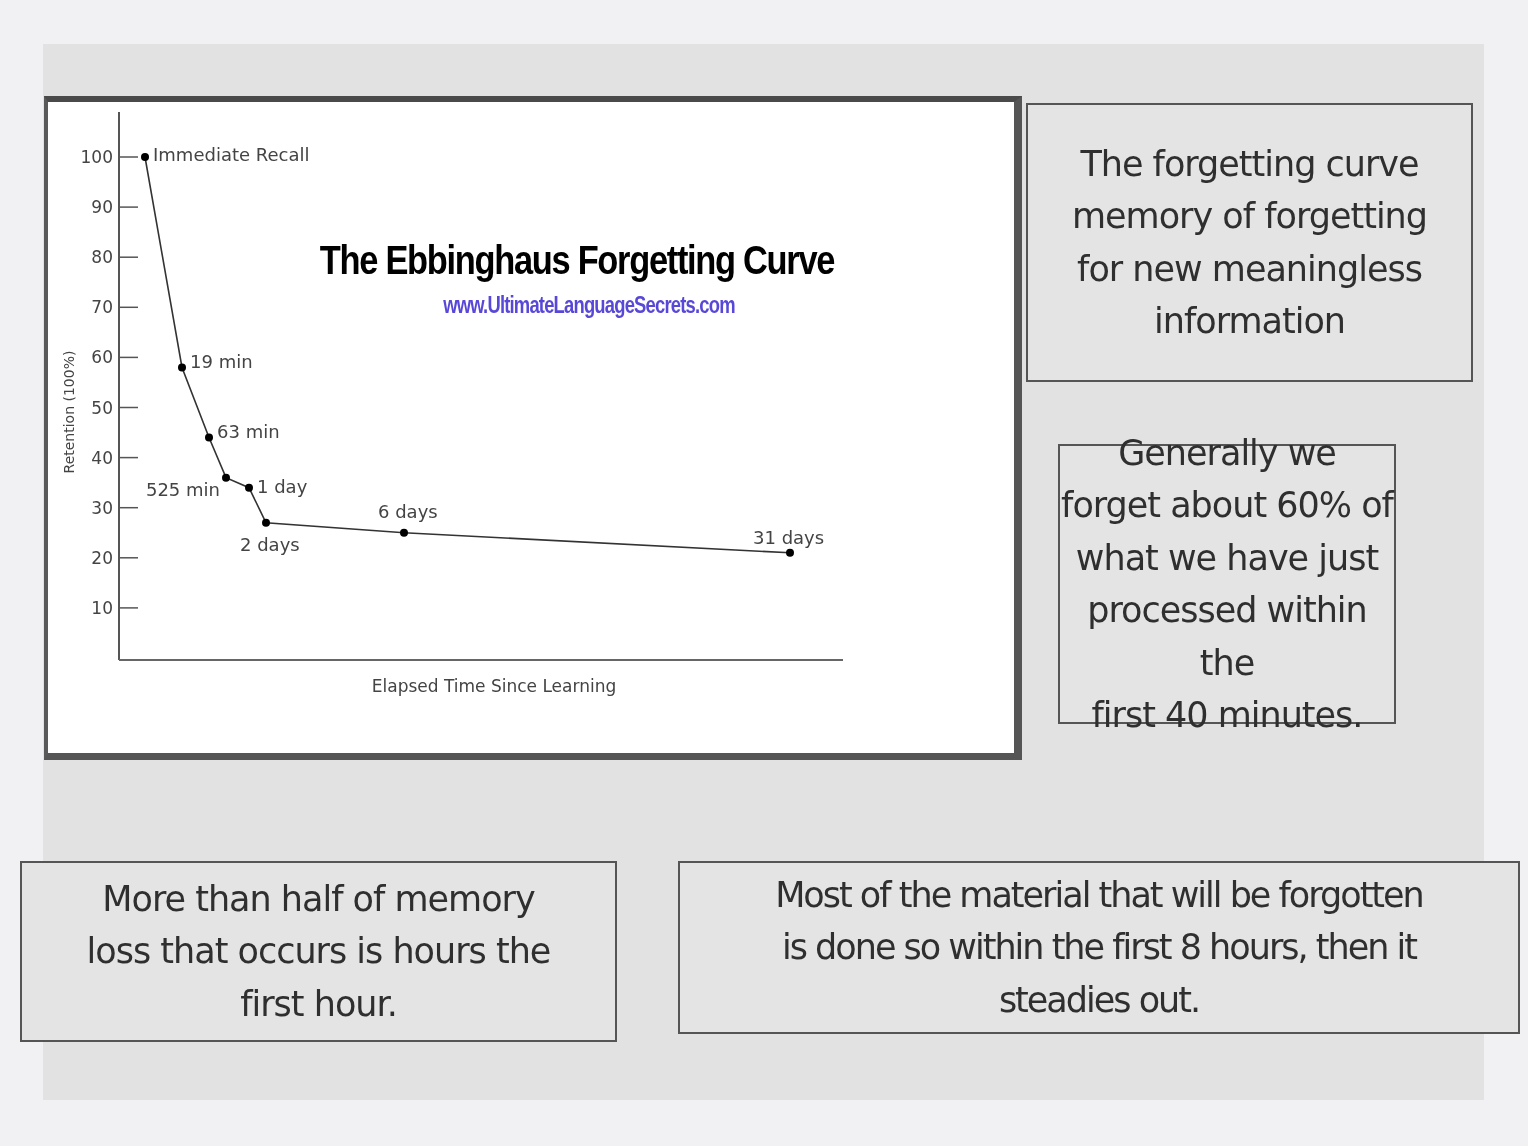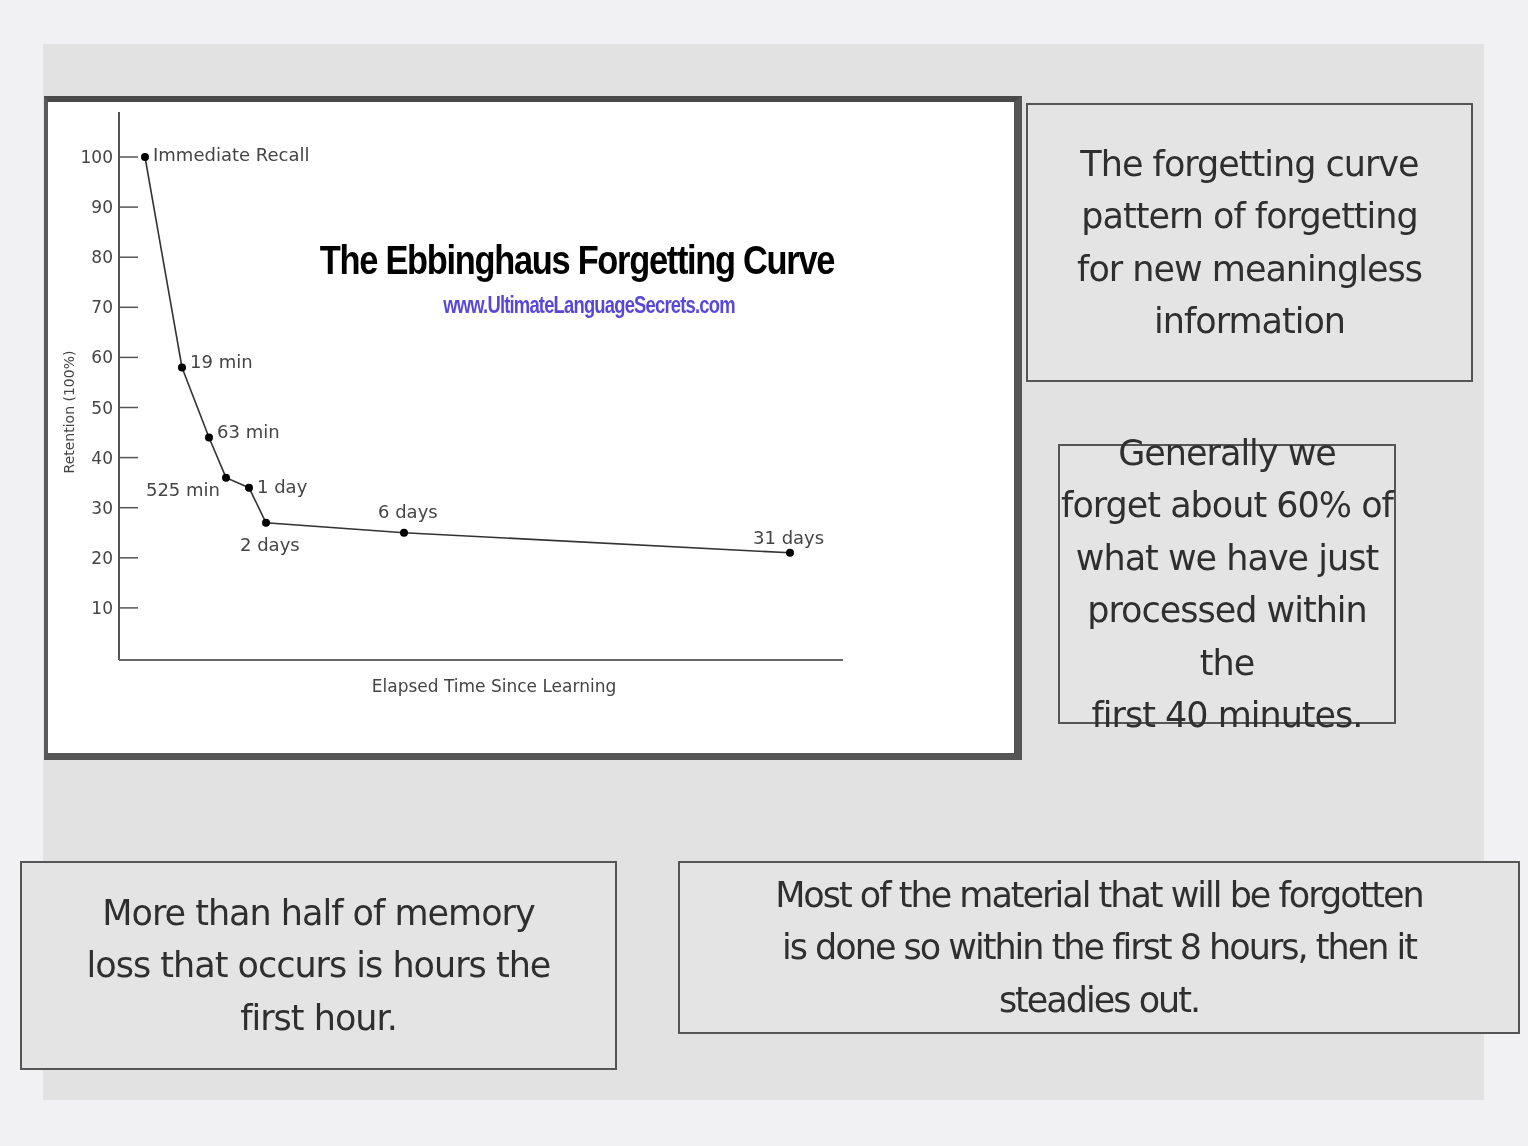--- a/index.html
+++ b/index.html
@@ -38,21 +38,21 @@
   .note-box {
     position: absolute; box-sizing: border-box;
     border: 2px solid #555; background: #e4e4e5;
     color: #2f2f2f; text-align: center;
     font-family: "DejaVu Sans", sans-serif;
     display: flex; align-items: center; justify-content: center;
   }
   .note-box span { display: block; }
   .note-1 { left: 1026px; top: 103px; width: 447px; height: 279px; font-size: 35px; line-height: 52.5px; letter-spacing: -1px; }
   .note-2 { left: 1058px; top: 444px; width: 338px; height: 280px; font-size: 35px; line-height: 52.5px; letter-spacing: -1px; }
-  .note-3 { left: 20px; top: 861px; width: 597px; height: 209px; font-size: 35px; line-height: 52.5px; letter-spacing: -1px; }
+  .note-3 { left: 20px; top: 861px; width: 597px; height: 181px; font-size: 35px; line-height: 52.5px; letter-spacing: -1px; }
   .note-4 { left: 650px; top: 861px; width: 842px; height: 173px; font-size: 35px; line-height: 52.5px; letter-spacing: -2px; margin-left: 28px; }
 </style>
 </head>
 <body>
 
 <div class="slide-panel"></div>
 
 <div class="chart-frame"></div>
 
 <svg class="chart-svg" width="1528" height="1146">
@@ -102,21 +102,21 @@
       <text x="753" y="543.79" font-size="18" class="axis-text" text-anchor="start">31 days</text>
     </g>
 </svg>
 
 <div class="chart-title">The Ebbinghaus Forgetting Curve</div>
 <div class="chart-url">www.UltimateLanguageSecrets.com</div>
 
 <div class="note-box note-1">
   <div>
     <span>The forgetting curve</span>
-    <span>pattern of forgetting</span>
+    <span>memory of forgetting</span>
     <span>for new meaningless</span>
     <span>information</span>
   </div>
 </div>
 
 <div class="note-box note-2">
   <div>
     <span>Generally we</span>
     <span>forget about 60% of</span>
     <span>what we have just</span>

